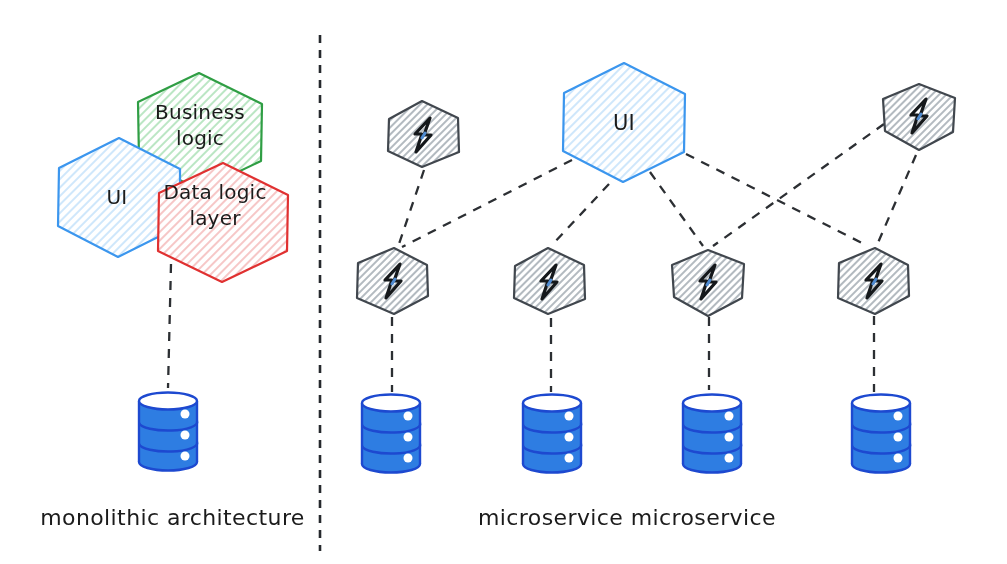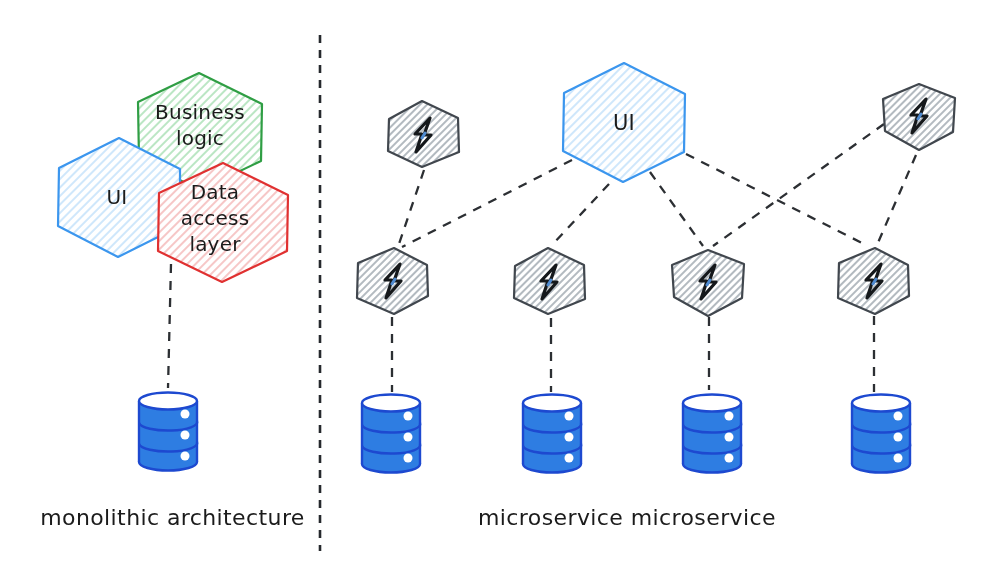--- a/index.html
+++ b/index.html
@@ -167,17 +167,17 @@
           <ellipse cx="881" cy="403" rx="29" ry="8.5" fill="#ffffff" stroke="#1d49d0" stroke-width="2.4"></ellipse>
           <circle cx="898" cy="416" r="4.5" fill="#ffffff"></circle>
           <circle cx="898" cy="437" r="4.5" fill="#ffffff"></circle>
           <circle cx="898" cy="458" r="4.5" fill="#ffffff"></circle>
         </g>
       </g>
   </svg>
 
   <div class="lbl hex-lbl" style="left:140px;top:99px;width:120px;">Business logic</div>
   <div class="lbl hex-lbl" style="left:87px;top:184px;width:60px;">UI</div>
-  <div class="lbl hex-lbl" style="left:163px;top:179px;width:104px;">Data access layer</div>
+  <div class="lbl hex-lbl" style="left:163px;top:179px;width:104px;">Data logic layer</div>
   <div class="lbl hex-lbl" style="left:592px;top:110px;width:64px;font-size:21px;">UI</div>
   <div class="lbl caption" style="left:40px;top:504px;width:265px;">monolithic architecture</div>
   <div class="lbl caption" style="left:470px;top:504px;width:314px;">microservice microservice</div>
 </div>
 
 </body></html>

